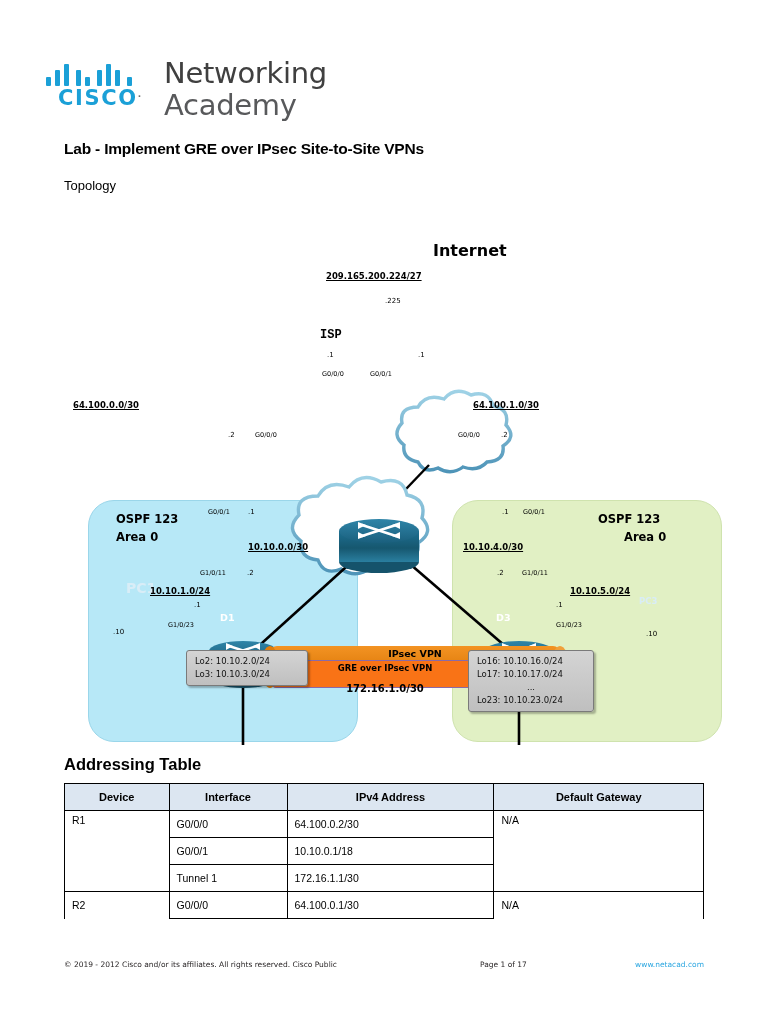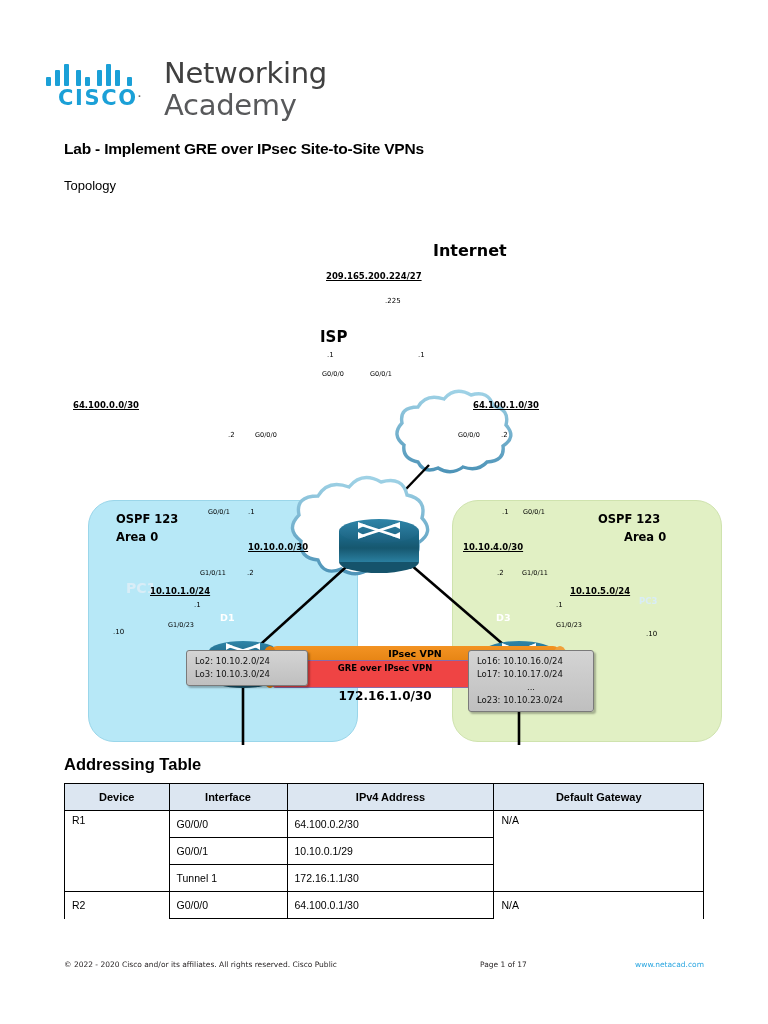--- a/index.html
+++ b/index.html
@@ -44,21 +44,21 @@
         font-family:"DejaVu Sans", sans-serif;font-size:8.5px;color:#111;
         padding:4px 8px;line-height:13px;}
 
   
   .vpn-outer{position:absolute;background:linear-gradient(#f39323,#e07d0c 55%,#f0a03b);
         border-radius:7px;}
   .vpn-outer:after{content:"";position:absolute;right:-9px;top:0;width:18px;height:100%;
         background:#f0a03b;border-radius:50%;}
   .vpn-outer:before{content:"";position:absolute;left:-9px;top:0;width:18px;height:100%;
         background:#e07d0c;border-radius:50%;z-index:0;}
-  .vpn-inner{position:absolute;background:#ef4444;border:1px solid #8a6aa8;border-radius:4px;}
+  .vpn-inner{position:absolute;background:#f97316;border:1px solid #8a6aa8;border-radius:4px;}
   .vpn-cap{position:absolute;width:11px;border:1px solid #8a6aa8;border-left:none;
         background:#e3d5ee;border-radius:0 60% 60% 0;}
 
   
   table.addr{position:absolute;left:64px;top:783px;width:640px;border-collapse:collapse;
         font-size:10.5px;}
   table.addr th,table.addr td{border:1px solid #000;padding:3px 7px;height:20px;
         vertical-align:middle;}
   table.addr th{background:#dce6f1;text-align:center;font-weight:bold;font-size:11px;}
   table.addr td{text-align:left;}
@@ -244,32 +244,32 @@
       </g>
     </svg>
 
     <div class="vpn-outer" style="left:270px;top:446px;width:290px;height:42px;">
       <div style="position:absolute;left:0;right:0;top:2px;text-align:center;font-size:9.5px;
                   font-weight:bold;color:#000;font-family:'DejaVu Sans',sans-serif;z-index:3;">IPsec VPN</div>
     </div>
     <div class="vpn-inner" style="left:272px;top:460px;width:224px;height:26px;">
       <div style="position:absolute;left:0;right:0;top:2px;text-align:center;font-size:8.5px;
                   font-weight:bold;color:#000;font-family:'DejaVu Sans',sans-serif;">GRE over IPsec VPN</div>
-      <div style="position:absolute;left:0;right:0;top:28px;text-align:center;font-size:12px;
+      <div style="position:absolute;left:0;right:0;top:22px;text-align:center;font-size:10px;
                   font-weight:bold;color:#000;font-family:'DejaVu Sans',sans-serif;">172.16.1.0/30</div>
     </div>
     <div class="vpn-cap" style="left:495px;top:460px;height:26px;"></div>
 
     <div class="lbl" style="left:276px;top:462px;font-size:7px;">Tun1</div>
     <div class="lbl" style="left:276px;top:472px;font-size:7px;">.1</div>
     <div class="lbl" style="left:468px;top:462px;font-size:7px;">Tun1</div>
     <div class="lbl" style="left:481px;top:472px;font-size:7px;">.2</div>
 
     <div class="lbl b" style="left:433px;top:41px;font-size:16px;">Internet</div>
-    <div class="lbl b" style="left:320px;top:128px;font-size:15px;">ISP</div>
+    <div class="lbl b" style="left:320px;top:128px;font-size:12px;font-family:Liberation Mono, monospace;">ISP</div>
 
     <div class="lbl b" style="left:370px;top:145px;font-size:10.5px;color:#fff;">R2</div>
     <div class="lbl b" style="left:235px;top:260px;font-size:9.5px;color:#fff;">R1</div>
     <div class="lbl b" style="left:511px;top:260px;font-size:9.5px;color:#fff;">R3</div>
     <div class="lbl b" style="left:220px;top:412px;font-size:9.5px;color:#fff;">D1</div>
     <div class="lbl b" style="left:496px;top:412px;font-size:9.5px;color:#fff;">D3</div>
     <div class="lbl b" style="left:111px;top:380px;font-size:14px;color:#d9edf7;margin-left:15px;">PC1</div>
     <div class="lbl b" style="left:639px;top:396px;font-size:8.5px;color:#d9edf7;">PC3</div>
 
     <div class="lbl b u" style="left:326px;top:71px;font-size:8.5px;">209.165.200.224/27</div>
@@ -342,35 +342,35 @@
     </thead>
     <tbody>
       <tr>
         <td rowspan="3" style="vertical-align:top;">R1</td>
         <td>G0/0/0</td>
         <td>64.100.0.2/30</td>
         <td rowspan="3" style="vertical-align:top;">N/A</td>
       </tr>
       <tr>
         <td>G0/0/1</td>
-        <td>10.10.0.1/29</td>
+        <td>10.10.0.1/18</td>
       </tr>
       <tr>
         <td>Tunnel 1</td>
         <td>172.16.1.1/30</td>
       </tr>
       <tr>
         <td class="nb-bottom">R2</td>
         <td>G0/0/0</td>
         <td>64.100.0.1/30</td>
         <td class="nb-bottom">N/A</td>
       </tr>
     </tbody>
   </table>
 
   <div class="hrule"></div>
   <div class="footer">
-    <span class="fl">© 2022 - 2020 Cisco and/or its affiliates. All rights reserved. Cisco Public</span>
+    <span class="fl">© 2019 - 2012 Cisco and/or its affiliates. All rights reserved. Cisco Public</span>
     <span class="fc">Page 1 of 17</span>
     <span class="fr">www.netacad.com</span>
   </div>
 
 </div>
 
 </body></html>

